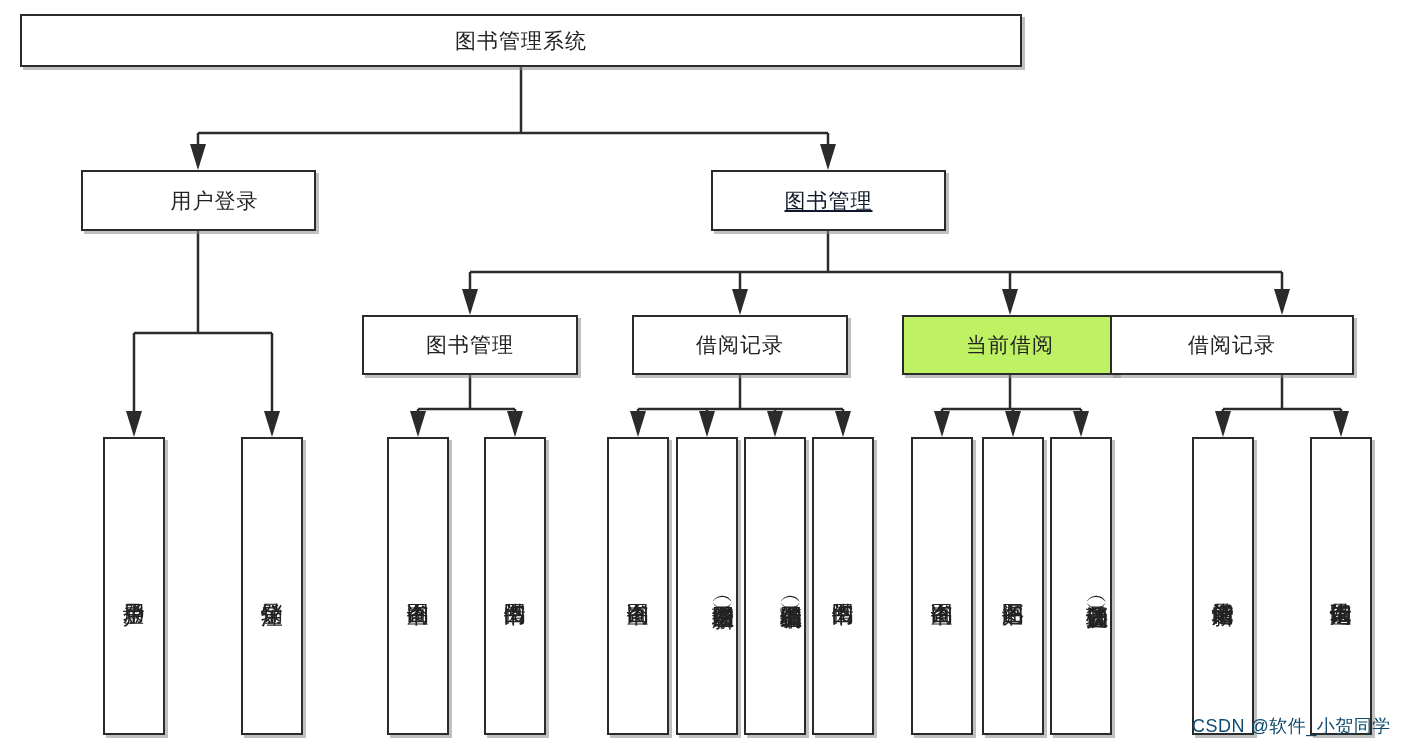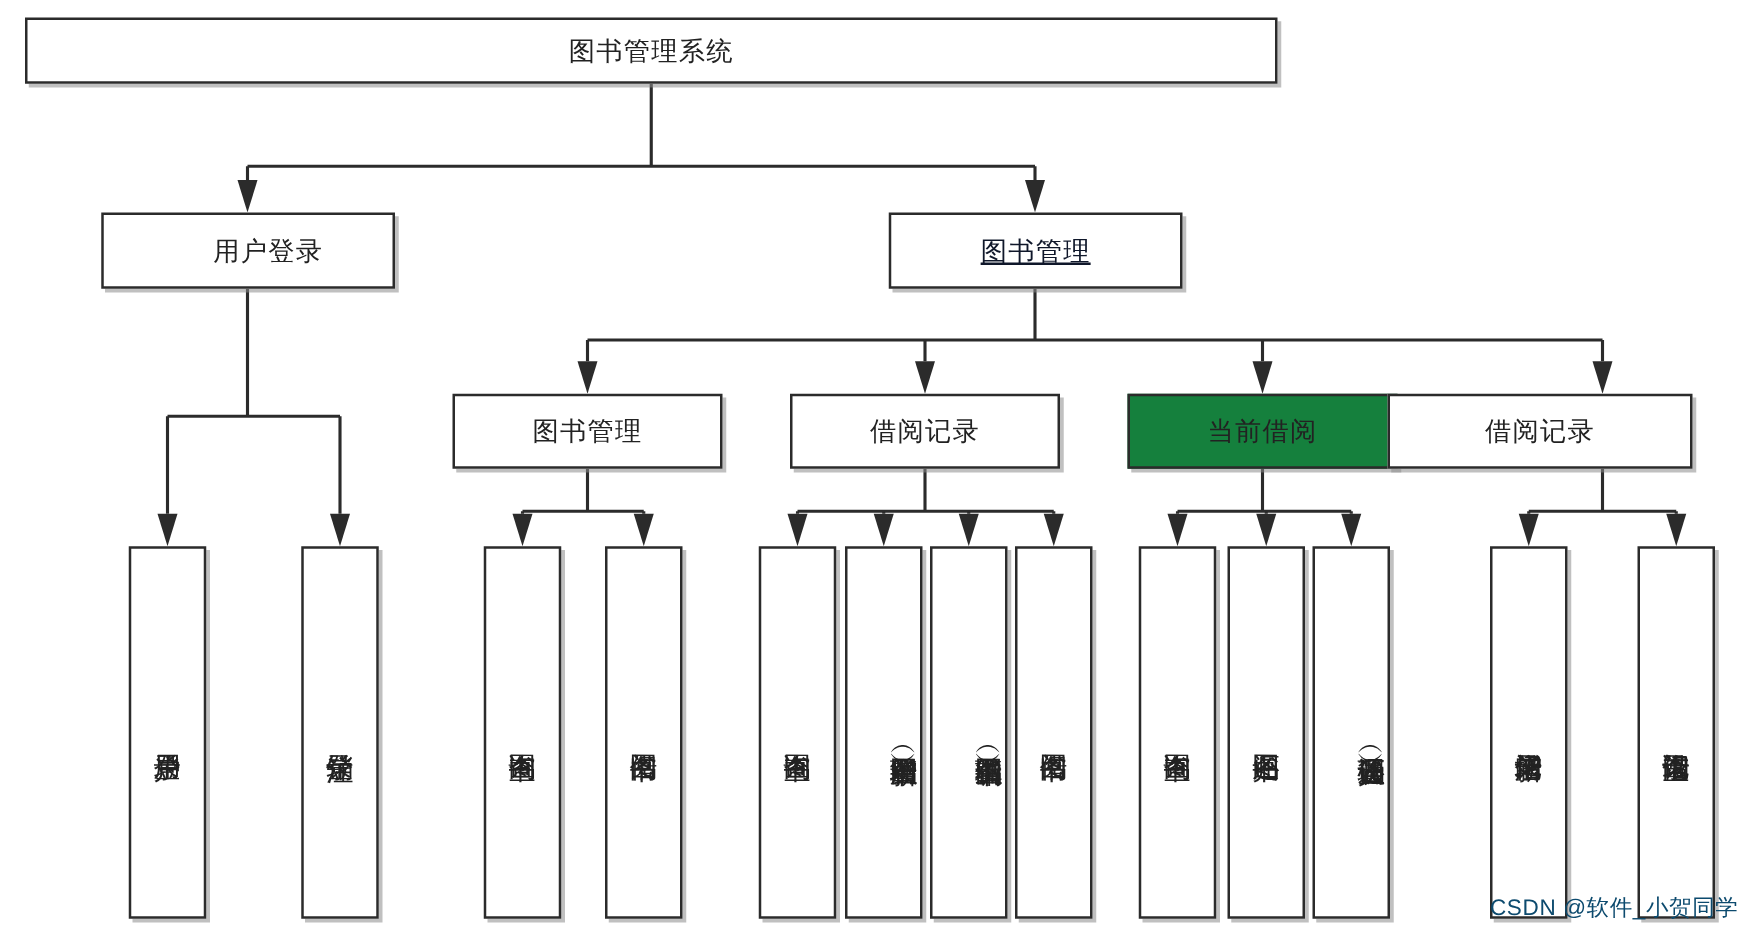--- a/index.html
+++ b/index.html
@@ -146,21 +146,21 @@
       </div>
       <div class="node-box" style="left: 711px; top: 170px; width: 235px; height: 61px; border-color: rgb(43, 43, 43); background: rgb(255, 255, 255);">
         <div class="node-label-h" style="color: #0f172a; text-decoration: underline;">图书管理</div>
       </div>
       <div class="node-box" style="left: 362px; top: 315px; width: 216px; height: 60px; border-color: rgb(43, 43, 43); background: rgb(255, 255, 255);">
         <div class="node-label-h" style="color: rgb(34, 34, 34);">图书管理</div>
       </div>
       <div class="node-box" style="left: 632px; top: 315px; width: 216px; height: 60px; border-color: rgb(43, 43, 43); background: rgb(255, 255, 255);">
         <div class="node-label-h" style="color: rgb(34, 34, 34);">借阅记录</div>
       </div>
-      <div class="node-box" style="left: 902px; top: 315px; width: 216px; height: 60px; border-color: rgb(43, 43, 43); background: #15803d;">
+      <div class="node-box" style="left: 902px; top: 315px; width: 216px; height: 60px; border-color: rgb(43, 43, 43); background: #bef264;">
         <div class="node-label-h" style="color: rgb(34, 34, 34);">当前借阅</div>
       </div>
       <div class="node-box" style="left: 1110px; top: 315px; width: 244px; height: 60px; border-color: rgb(43, 43, 43); background: rgb(255, 255, 255);">
         <div class="node-label-h" style="color: rgb(34, 34, 34);">借阅记录</div>
       </div>
       <div class="node-box" style="left: 103px; top: 437px; width: 62px; height: 298px; border-color: rgb(43, 43, 43); background: rgb(255, 255, 255);">
         <div class="node-label-v" style="color: rgb(34, 34, 34);">用户登录</div>
       </div>
       <div class="node-box" style="left: 241px; top: 437px; width: 62px; height: 298px; border-color: rgb(43, 43, 43); background: rgb(255, 255, 255);">
         <div class="node-label-v" style="color: rgb(34, 34, 34);">注销登录</div>

